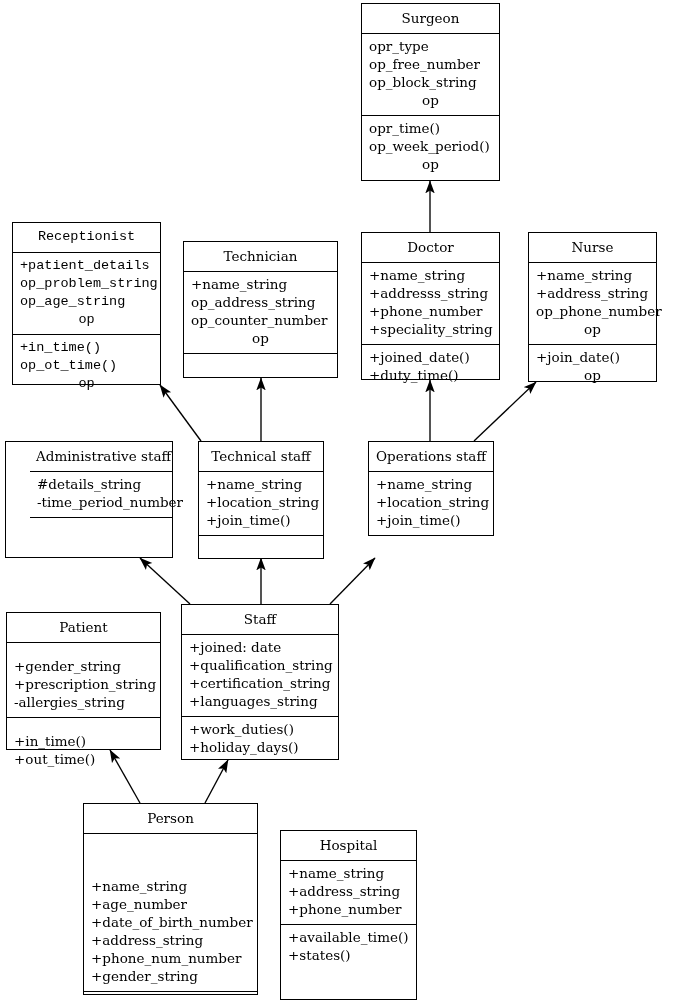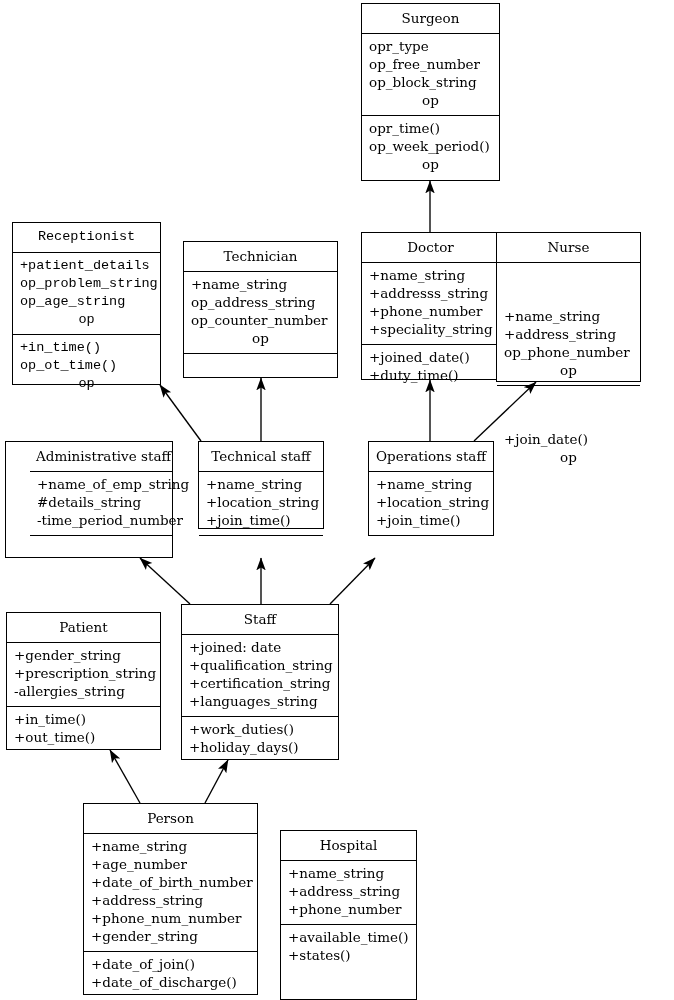--- a/index.html
+++ b/index.html
@@ -129,61 +129,60 @@
           <span class="mem">+name_string</span>
           <span class="mem">+addresss_string</span>
           <span class="mem">+phone_number</span>
           <span class="mem"> +speciality_string</span>
         </div>
         <div class="cls-compartment cls-ops">
           <span class="mem">+joined_date()</span>
           <span class="mem">+duty_time()</span>
         </div>
       </div>
-      <div class="uml-class" style="left: 496px; top: 232px; width: 145px; height: 150px; gap: 41px;">
+      <div class="uml-class" style="left: 528px; top: 232px; width: 129px; height: 150px;">
         <div class="cls-name">Nurse</div>
         <div class="cls-compartment cls-attrs">
           <span class="mem">+name_string</span>
           <span class="mem"> +address_string</span>
           <span class="mem">op_phone_number</span>
           <span class="mem center">op</span>
         </div>
         <div class="cls-compartment cls-ops">
           <span class="mem">+join_date()</span>
           <span class="mem center">op</span>
         </div>
       </div>
       <div class="uml-class" style="left: 5px; top: 441px; width: 168px; height: 117px; padding-left: 24px;">
         <div class="cls-name">Administrative staff</div>
         <div class="cls-compartment cls-attrs">
-          <span class="mem">+name_of_emp_string</span>
           <span class="mem">#details_string</span>
           <span class="mem">-time_period_number</span>
         </div>
         <div class="cls-compartment cls-ops empty"></div>
       </div>
-      <div class="uml-class" style="left: 198px; top: 441px; width: 126px; height: 88px;">
+      <div class="uml-class" style="left: 198px; top: 441px; width: 126px; height: 118px;">
         <div class="cls-name">Technical staff</div>
         <div class="cls-compartment cls-attrs">
           <span class="mem">+name_string</span>
           <span class="mem">+location_string</span>
           <span class="mem">+join_time()</span>
         </div>
         <div class="cls-compartment cls-ops empty"></div>
       </div>
       <div class="uml-class" style="left: 368px; top: 441px; width: 126px; height: 95px;">
         <div class="cls-name">Operations staff</div>
         <div class="cls-compartment cls-attrs">
           <span class="mem">+name_string</span>
           <span class="mem">+location_string</span>
           <span class="mem">+join_time()</span>
         </div>
         <div class="cls-compartment cls-ops empty"></div>
       </div>
-      <div class="uml-class" style="left: 6px; top: 612px; width: 155px; height: 138px;">
+      <div class="uml-class" style="left: 6px; top: 612px; width: 155px; height: 138px; gap: 11px;">
         <div class="cls-name">Patient</div>
         <div class="cls-compartment cls-attrs">
           <span class="mem">+gender_string</span>
           <span class="mem">+prescription_string</span>
           <span class="mem">-allergies_string</span>
         </div>
         <div class="cls-compartment cls-ops">
           <span class="mem">+in_time()</span>
           <span class="mem">+out_time()</span>
         </div>
@@ -194,21 +193,21 @@
           <span class="mem">+joined: date</span>
           <span class="mem">+qualification_string</span>
           <span class="mem">+certification_string</span>
           <span class="mem">+languages_string</span>
         </div>
         <div class="cls-compartment cls-ops">
           <span class="mem">+work_duties()</span>
           <span class="mem">+holiday_days()</span>
         </div>
       </div>
-      <div class="uml-class" style="left: 83px; top: 803px; width: 175px; height: 192px;">
+      <div class="uml-class" style="left: 83px; top: 803px; width: 175px; height: 192px; gap: 40px;">
         <div class="cls-name">Person</div>
         <div class="cls-compartment cls-attrs">
           <span class="mem">+name_string</span>
           <span class="mem">+age_number</span>
           <span class="mem">+date_of_birth_number</span>
           <span class="mem">+address_string</span>
           <span class="mem">+phone_num_number</span>
           <span class="mem">+gender_string</span>
         </div>
         <div class="cls-compartment cls-ops">

